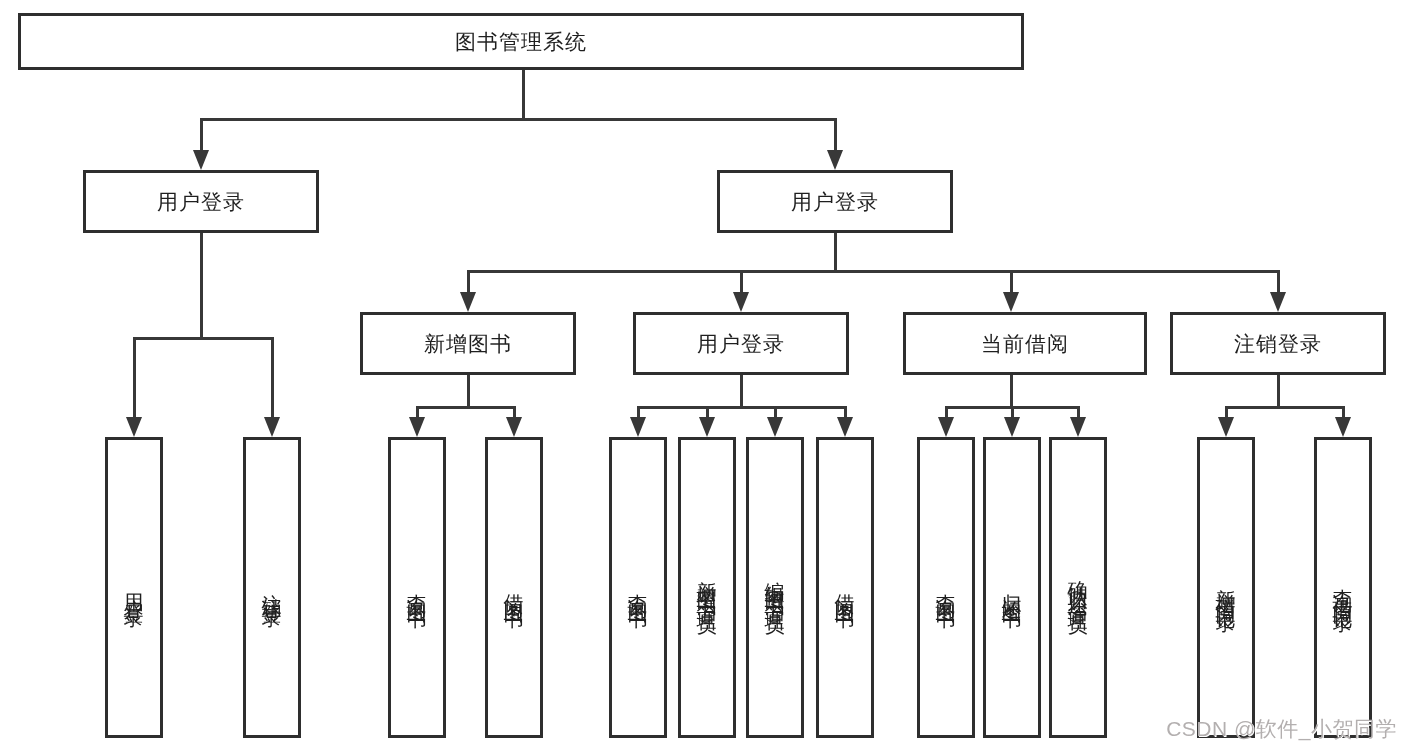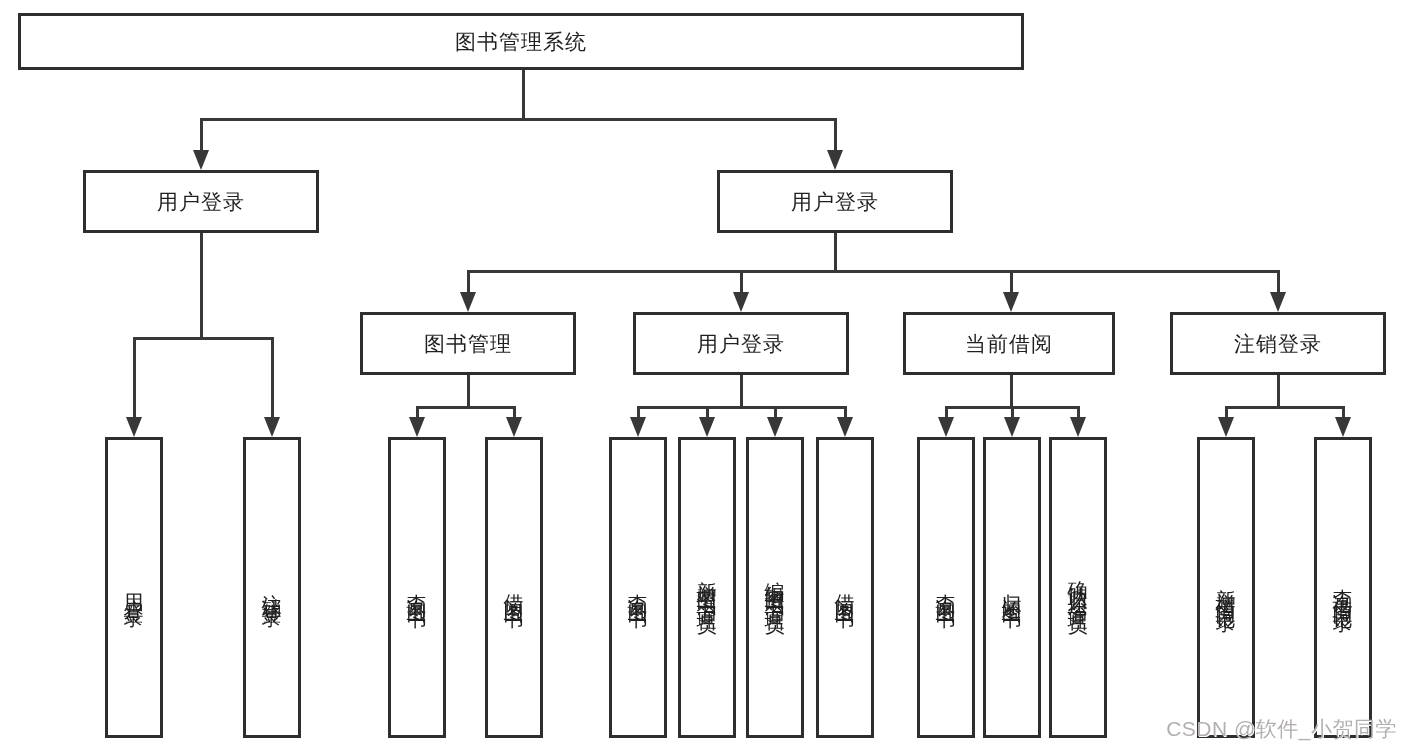--- a/index.html
+++ b/index.html
@@ -87,26 +87,26 @@
   <div class="vline" style="left:467px;top:270px;height:24px;"></div>
   <div class="arrow" style="left:460px;top:292px;"></div>
   <div class="vline" style="left:740px;top:270px;height:24px;"></div>
   <div class="arrow" style="left:733px;top:292px;"></div>
   <div class="vline" style="left:1010px;top:270px;height:24px;"></div>
   <div class="arrow" style="left:1003px;top:292px;"></div>
   <div class="vline" style="left:1277px;top:270px;height:24px;"></div>
   <div class="arrow" style="left:1270px;top:292px;"></div>
 
   <div class="box" style="left:360px;top:312px;width:216px;height:63px;">
-    <span>图书管理</span>
+    <span>新增图书</span>
   </div>
   <div class="box" style="left:633px;top:312px;width:216px;height:63px;">
     <span>用户登录</span>
   </div>
-  <div class="box" style="left:903px;top:312px;width:212px;height:63px;">
+  <div class="box" style="left:903px;top:312px;width:244px;height:63px;">
     <span>当前借阅</span>
   </div>
   <div class="box" style="left:1170px;top:312px;width:216px;height:63px;">
     <span>注销登录</span>
   </div>
 
   <div class="vline" style="left:467px;top:375px;height:33px;"></div>
   <div class="hline" style="left:416px;top:406px;width:100px;"></div>
   <div class="vline" style="left:416px;top:406px;height:13px;"></div>
   <div class="arrow" style="left:409px;top:417px;"></div>

